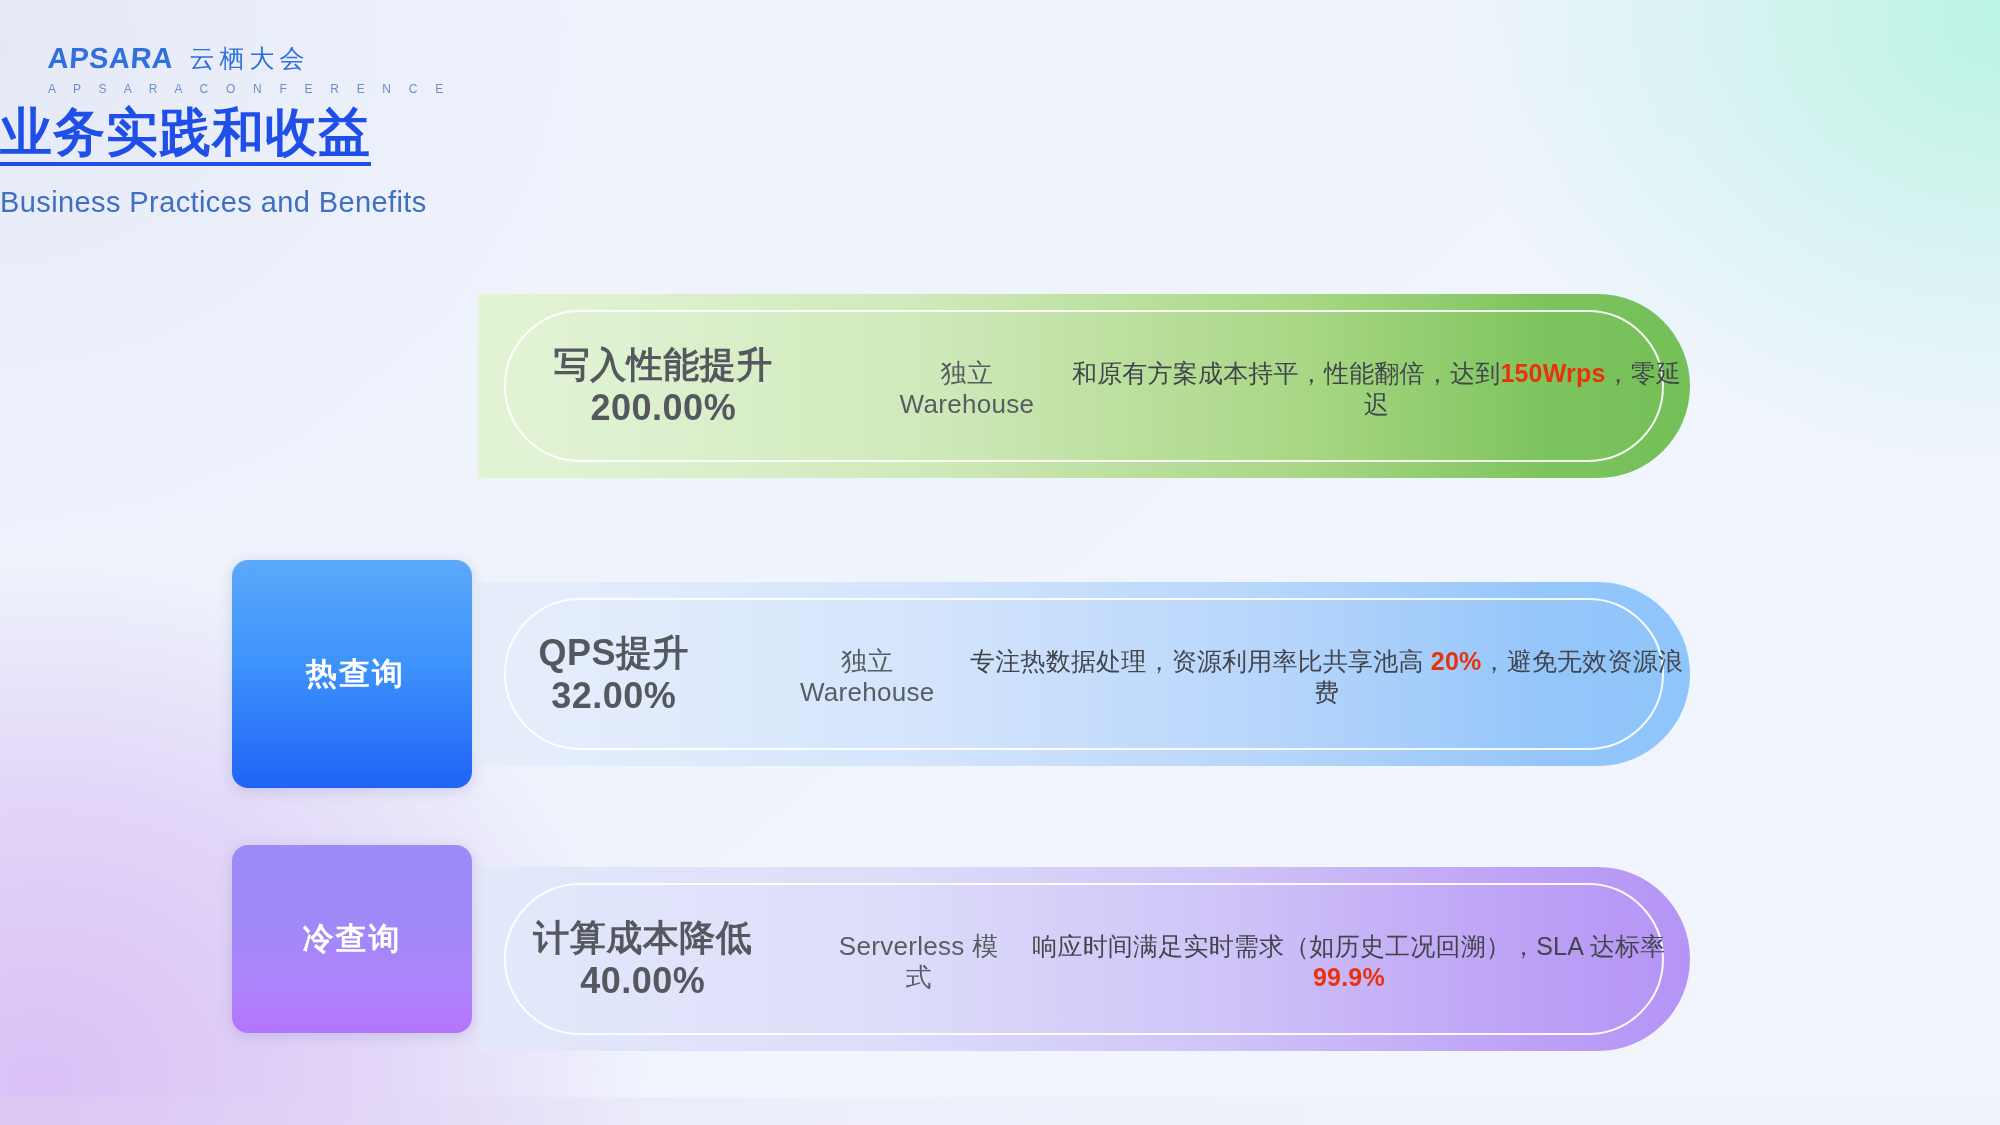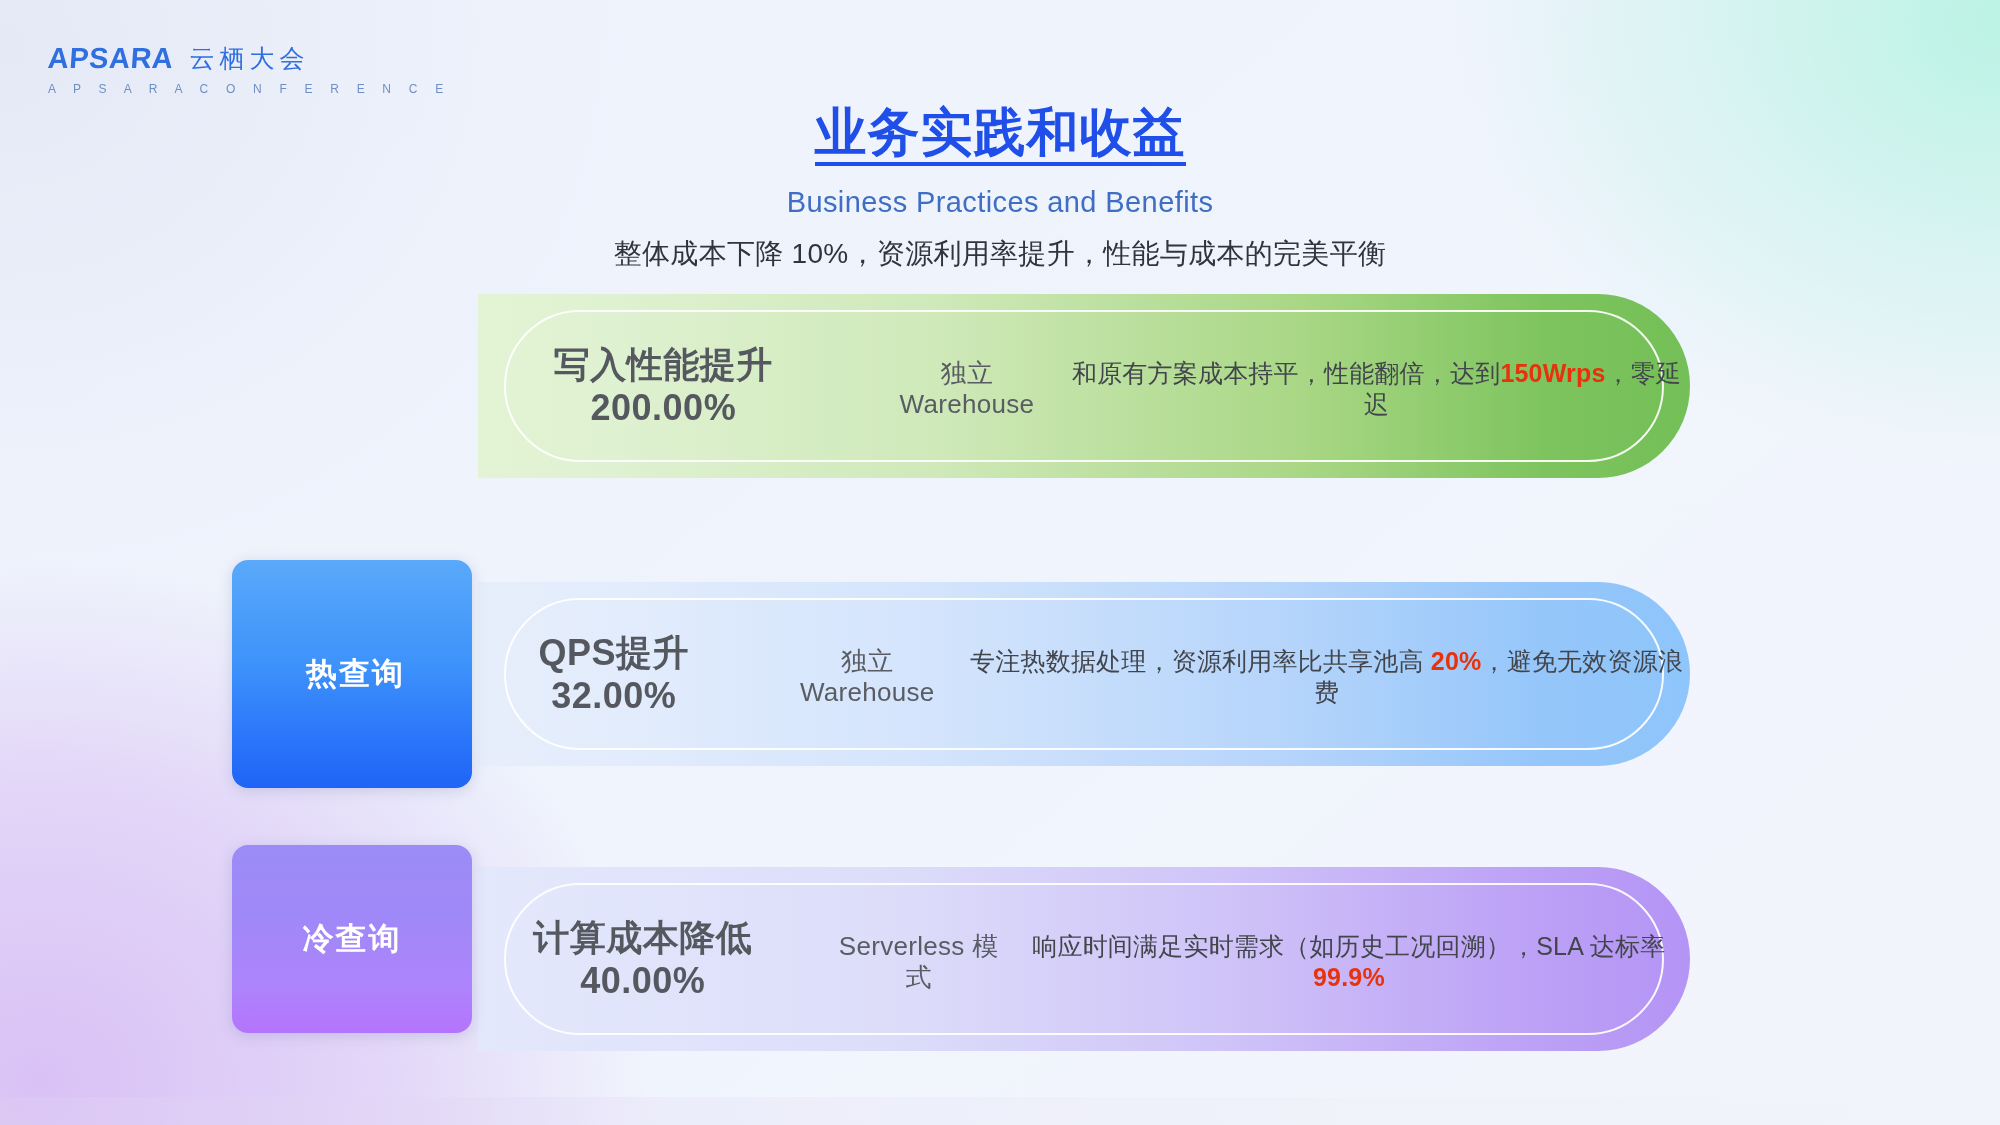--- a/index.html
+++ b/index.html
@@ -68,21 +68,20 @@
     letter-spacing: 7.2px;
     color: #6f8fc4;
     white-space: nowrap;
   }
 
   
   #header {
     position: absolute;
     left: 0; right: 0;
     top: 104px;
-    text-align: center;
   }
   #page-title {
     display: inline-block;
     font-size: 52px;
     line-height: 1.08;
     font-weight: bold;
     color: #1f4fe8;
     letter-spacing: 1px;
     border-bottom: 4px solid #1f4fe8;
     padding-bottom: 2px;
@@ -215,21 +214,20 @@
       <span class="logo-cn">云栖大会</span>
     </div>
     <div id="logo-sub">A P S A R A   C O N F E R E N C E</div>
   </div>
 
   <div id="header">
     <div>
       <span id="page-title">业务实践和收益</span>
     </div>
     <div id="page-subtitle">Business Practices and Benefits</div>
-    <div id="page-tagline">整体成本下降 10%，资源利用率提升，性能与成本的完美平衡</div>
   </div>
 
   <div class="row" id="row-0">
     <div class="pill pill-green"></div>
     <div class="pill-outline"></div>
     <div class="pill-content">
       <div class="pill-headline">写入性能提升 200.00%</div>
       <div class="pill-mode">独立 Warehouse</div>
       <div class="pill-detail"><span>和原有方案成本持平，性能翻倍，达到</span><span class="hl">150Wrps</span><span>，零延迟</span></div>
     </div>

